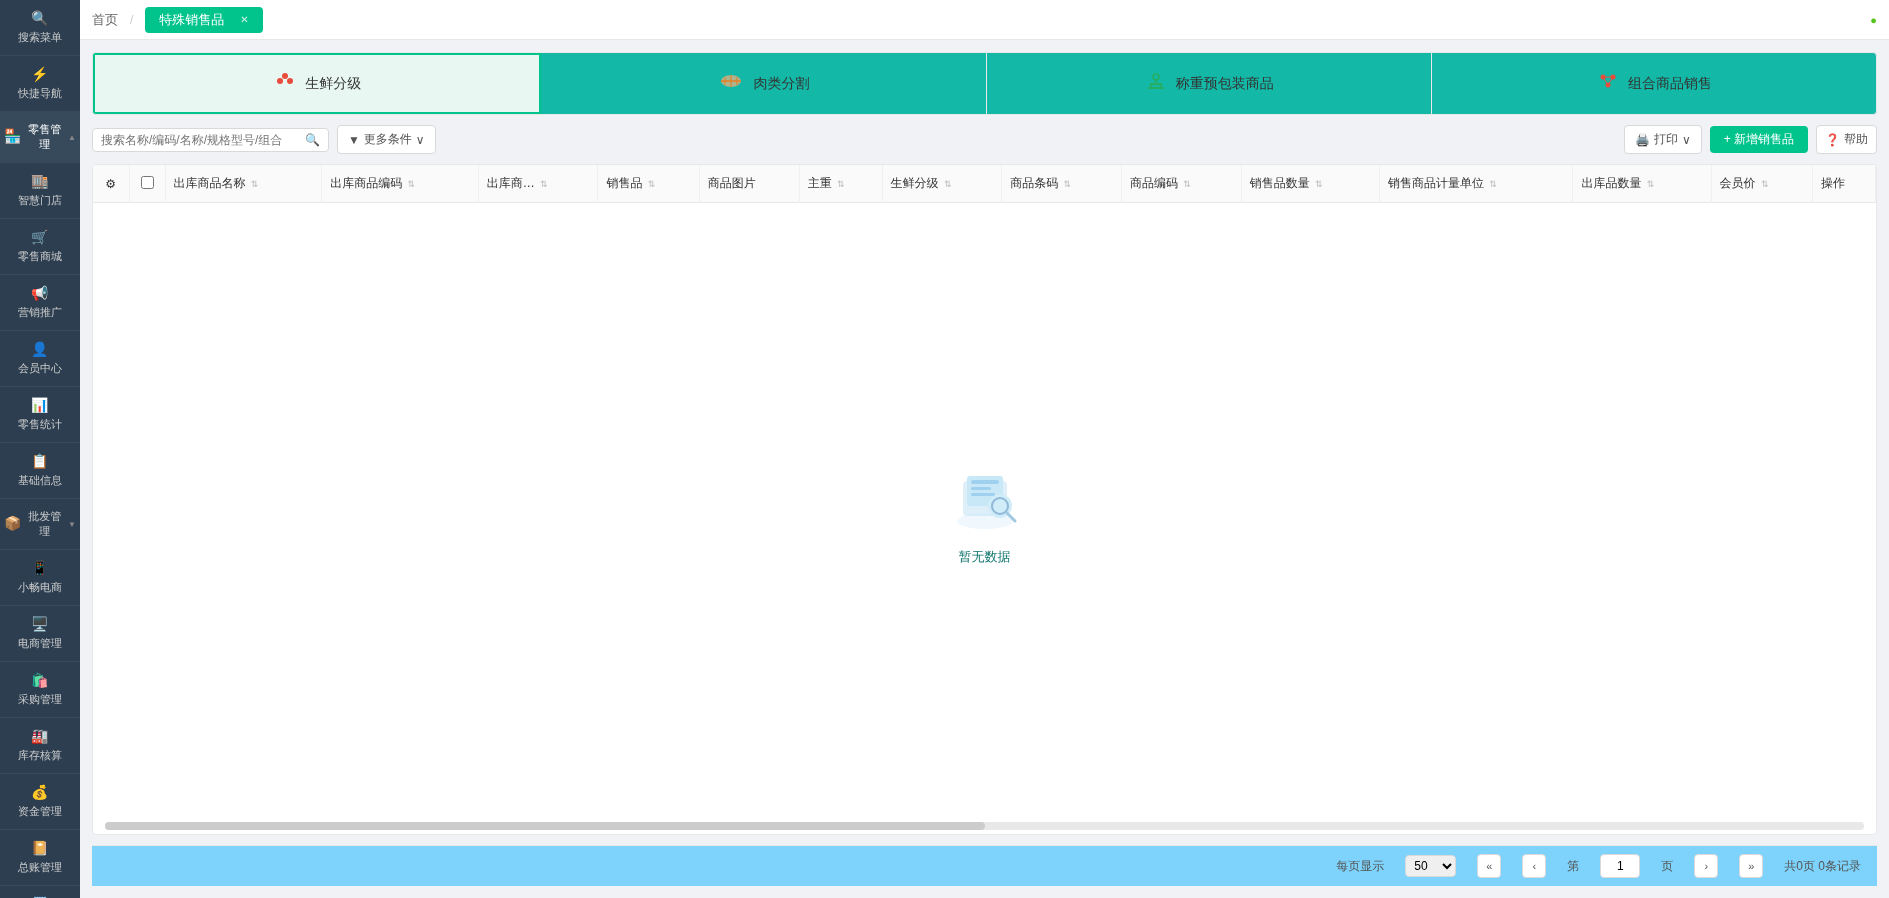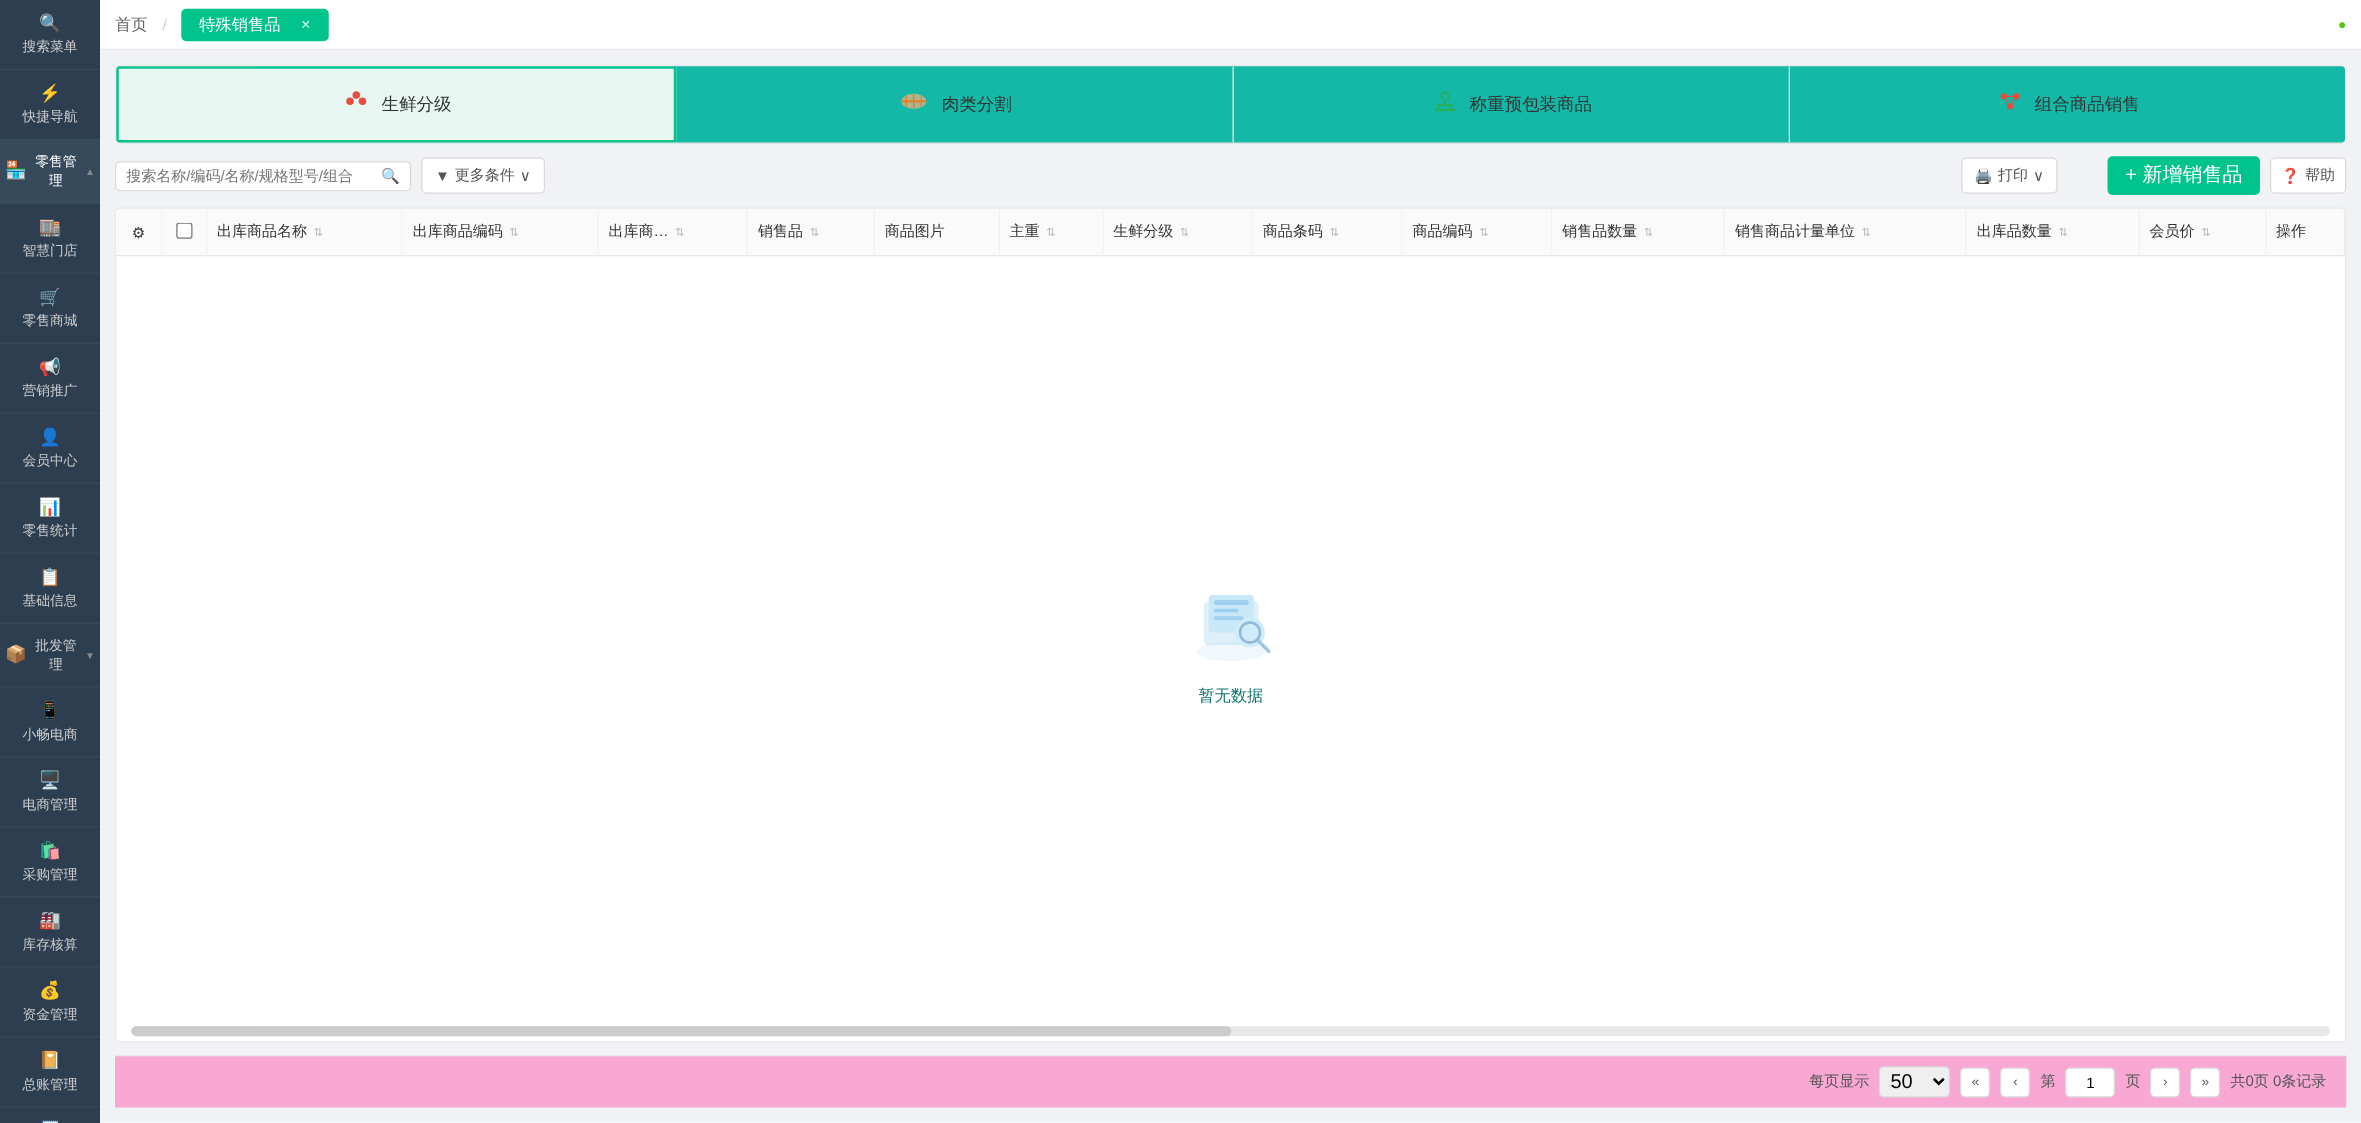--- a/index.html
+++ b/index.html
@@ -164,22 +164,21 @@
     .add-btn {
       display: flex;
       align-items: center;
       gap: 4px;
       padding: 5px 14px;
       background: #00c48c;
       color: #fff;
       border: none;
       border-radius: 4px;
       cursor: pointer;
-      font-size: 16px;
-      margin-left: 32px;
+      font-size: 12px;
     }
     .help-btn {
       display: flex;
       align-items: center;
       gap: 4px;
       padding: 5px 8px;
       background: #fff;
       border: 1px solid #d9d9d9;
       border-radius: 4px;
       cursor: pointer;
@@ -231,36 +230,36 @@
     }
     .empty-icon {
       width: 80px;
       height: 80px;
       margin-bottom: 12px;
     }
     .empty-text { font-size: 13px; color: #0f766e; }
 
     
     .pagination {
-      background: #f9a8d4;
+      background: #7dd3fc;
       border-top: 1px solid #e8e8e8;
       padding: 8px 16px;
       display: flex;
       align-items: center;
       justify-content: flex-end;
-      gap: 8px;
+      gap: 21px;
       font-size: 12px;
       color: #555;
       flex-shrink: 0;
     }
     .pagination-select {
       border: 1px solid #d9d9d9;
       border-radius: 4px;
       padding: 2px 4px;
-      font-size: 16px;
+      font-size: 12px;
     }
     .page-btn {
       width: 24px;
       height: 24px;
       border: 1px solid #d9d9d9;
       border-radius: 4px;
       background: #fff;
       cursor: pointer;
       display: flex;
       align-items: center;

